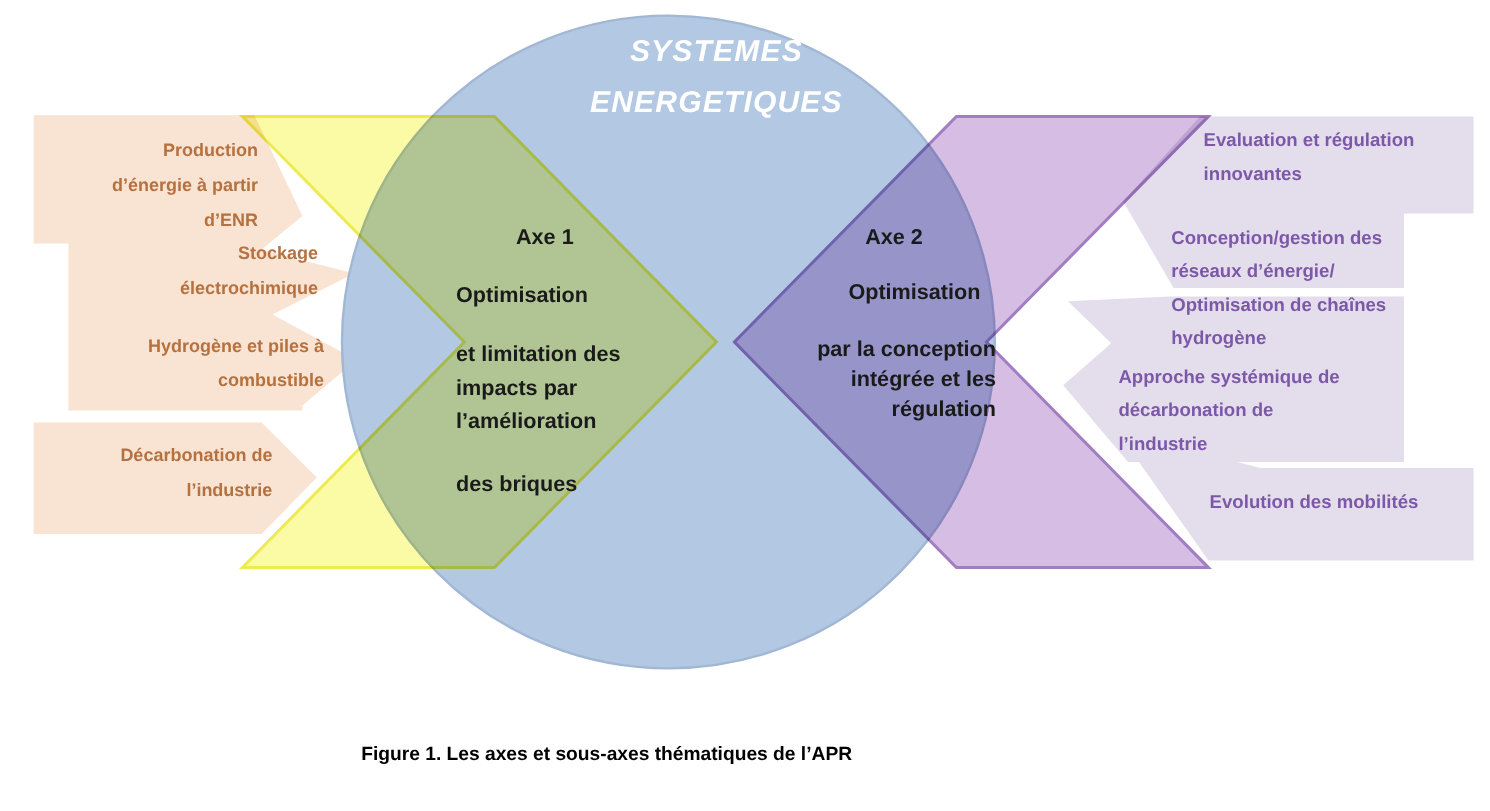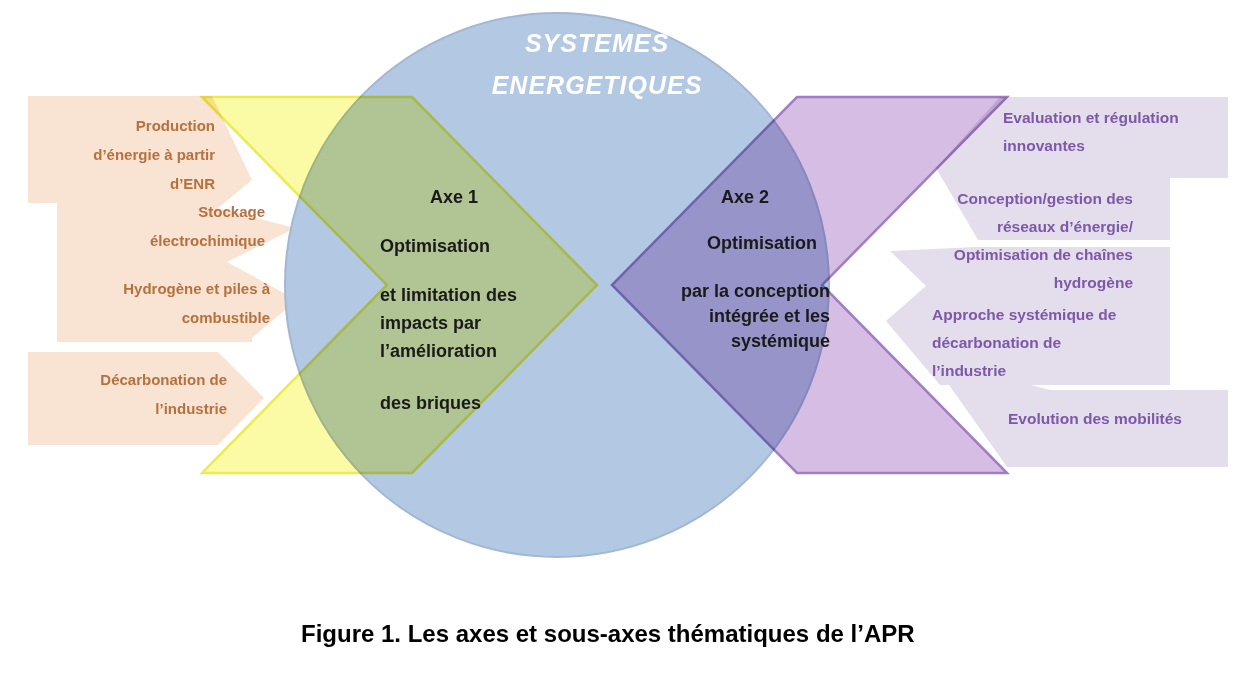--- a/index.html
+++ b/index.html
@@ -21,21 +21,21 @@
   .txt{position:absolute;font-weight:bold;z-index:3;}
   .item-left{color:var(--peach_text,#b5713f);font-size:15px;line-height:29px;text-align:right;}
   .item-right{color:var(--lavender_text,#7d58a8);font-size:15.5px;line-height:28px;text-align:left;}
   .axe{color:var(--axe_text,#1a1a1a);font-size:18px;line-height:28px;}
   .axe2g{line-height:25px;text-align:right;}
   .title{
     color:var(--title_text,#ffffff);
     font-size:25px;font-style:italic;line-height:42px;
     text-align:center;letter-spacing:1px;
   }
-  .caption{color:var(--caption_text,#000000);font-size:24px;}
+  .caption{color:var(--caption_text,#000000);font-size:16px;}
 </style>
 </head>
 <body>
 
 <div id="stage">
 
   <svg id="shapes" viewBox="0 0 1242 676" xmlns="http://www.w3.org/2000/svg" aria-hidden="true">
 
     <path class="peach" d="M28,96 L212,96 L252,180 L218,208 L295,228 L227,262 L297,300 L252,338 L252,342 L57,342 L57,203 L28,203 Z"></path>
 
@@ -82,28 +82,28 @@
     <div>impacts par</div>
     <div>l’amélioration</div>
   </div>
   <div class="txt axe" style="left:380px;top:389px;">des briques</div>
 
   <div class="txt axe" style="left:700px;top:183px;margin-left:21px;">Axe 2</div>
   <div class="txt axe" style="left:640px;top:229px;width:177px;text-align:right;">Optimisation</div>
   <div class="txt axe axe2g" style="left:612px;top:279px;width:218px;">
     <div>par la conception</div>
     <div>intégrée et les</div>
-    <div>systémique</div>
+    <div>régulation</div>
   </div>
 
   <div class="txt item-right" style="left:1003px;top:104px;width:225px;">
     <div>Evaluation et régulation</div>
     <div>innovantes</div>
   </div>
-  <div class="txt item-right" style="left:888px;top:185px;width:245px;text-align:right;">
+  <div class="txt item-right" style="left:976px;top:185px;width:245px;">
     <div>Conception/gestion des</div>
     <div>réseaux d’énergie/</div>
     <div>Optimisation de chaînes</div>
     <div>hydrogène</div>
   </div>
   <div class="txt item-right" style="left:932px;top:301px;width:245px;">
     <div>Approche systémique de</div>
     <div>décarbonation de</div>
     <div>l’industrie</div>
   </div>

